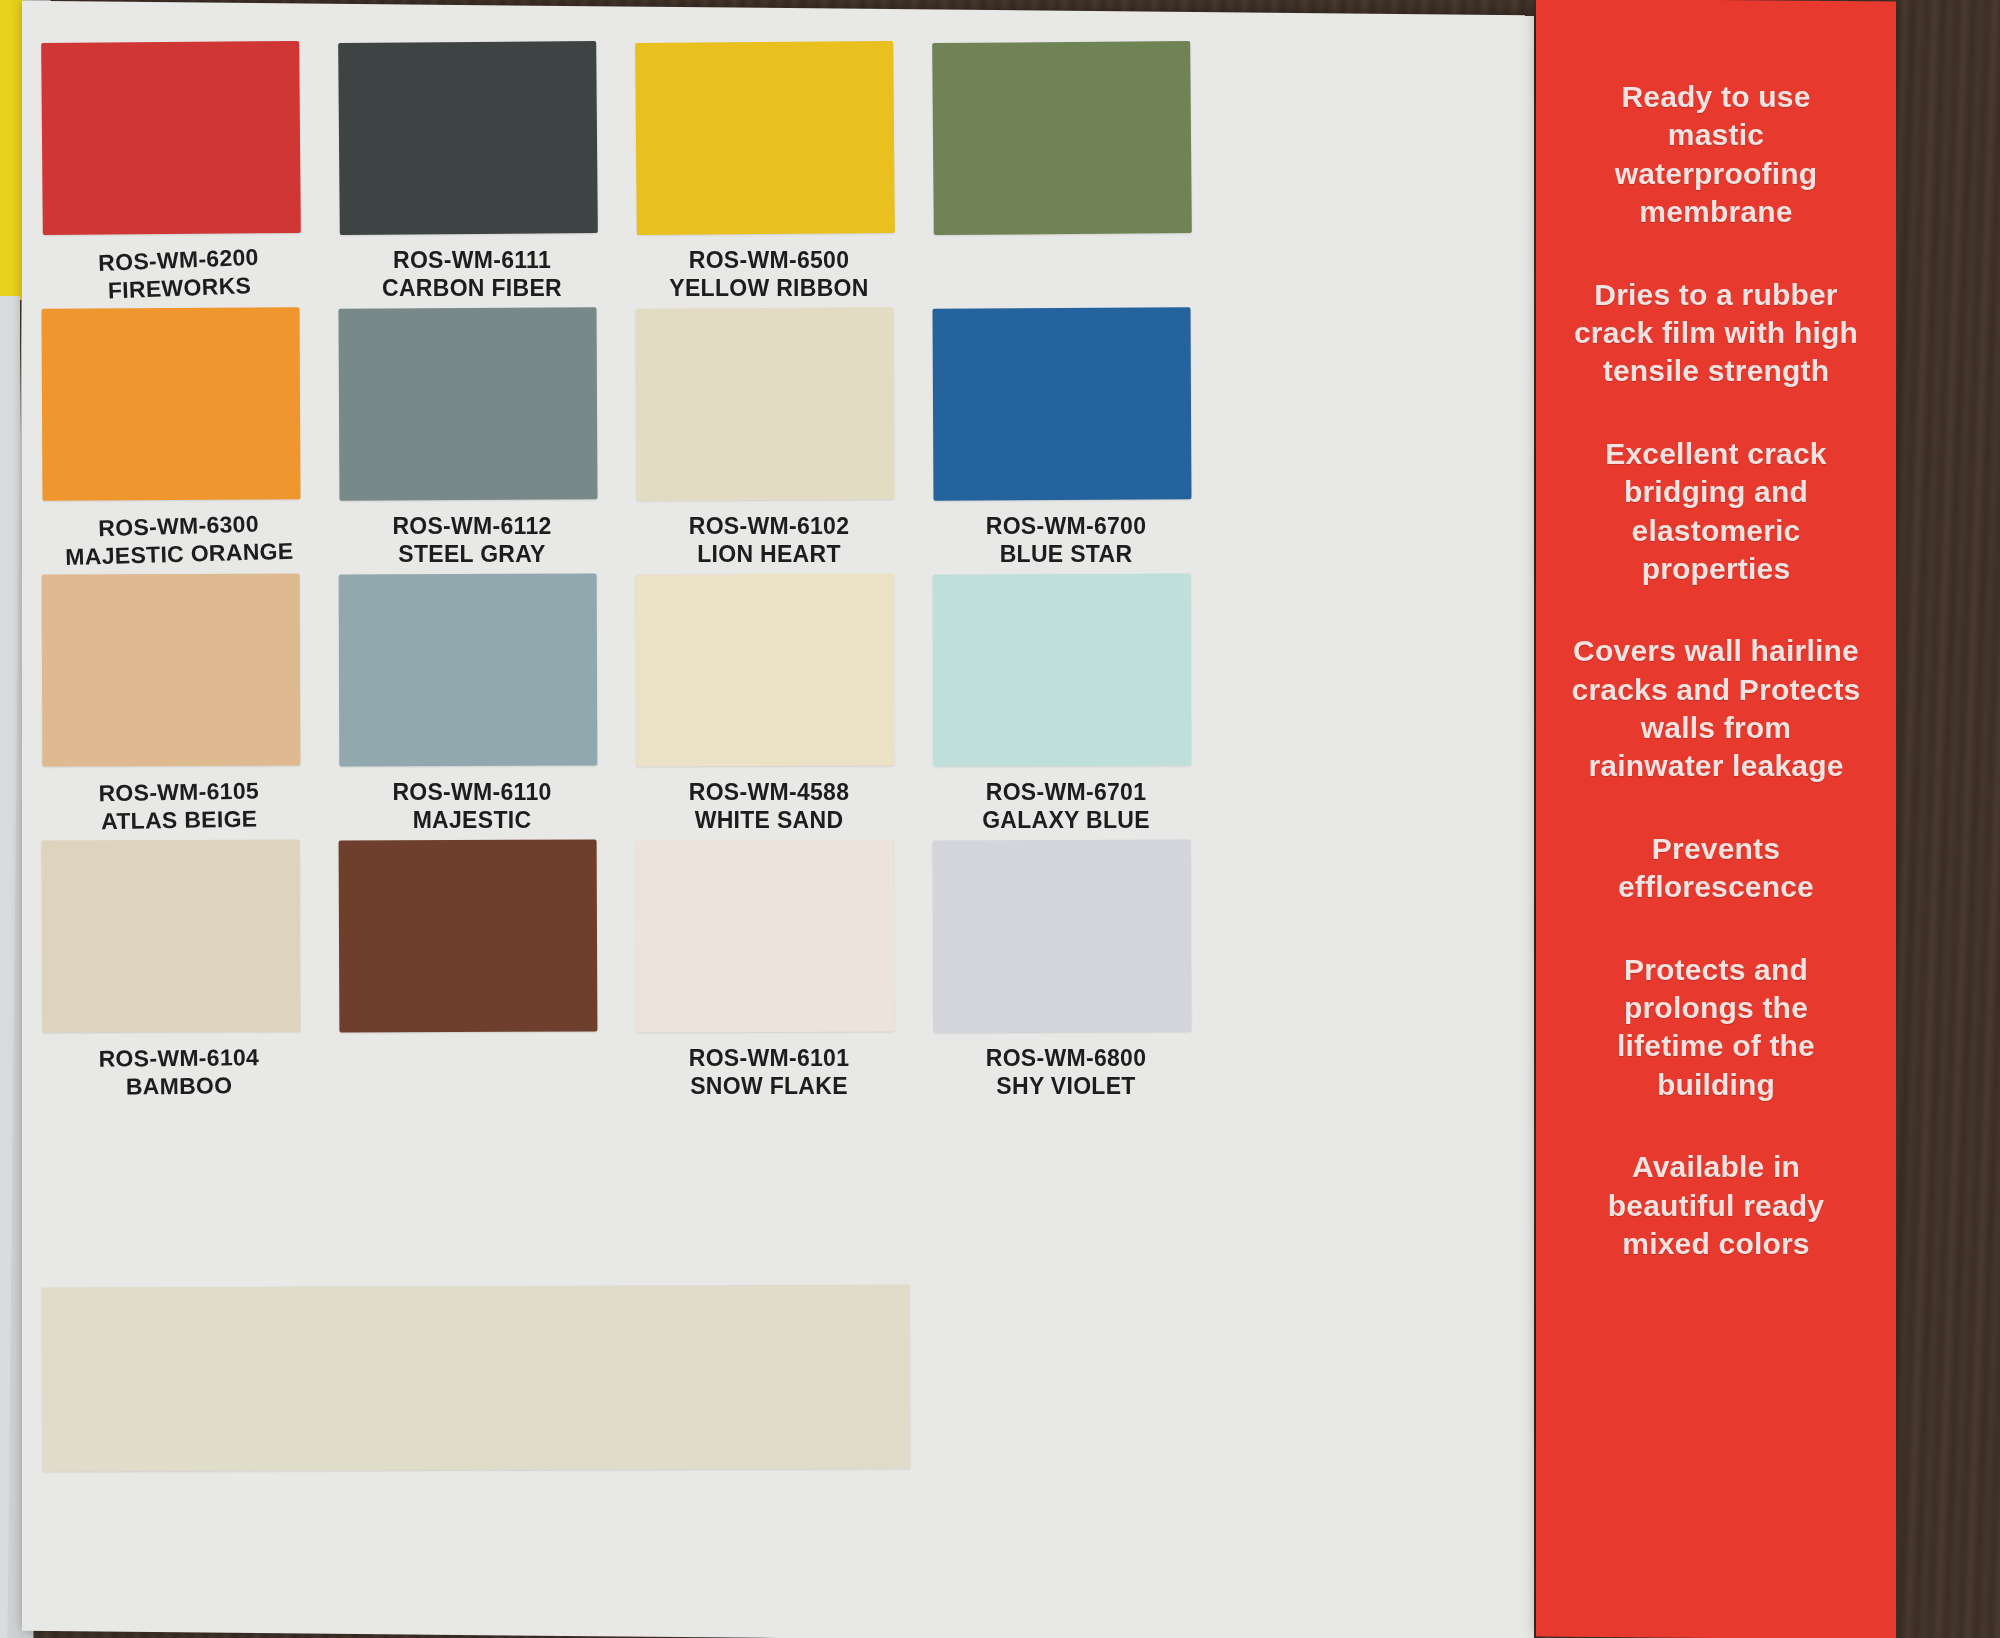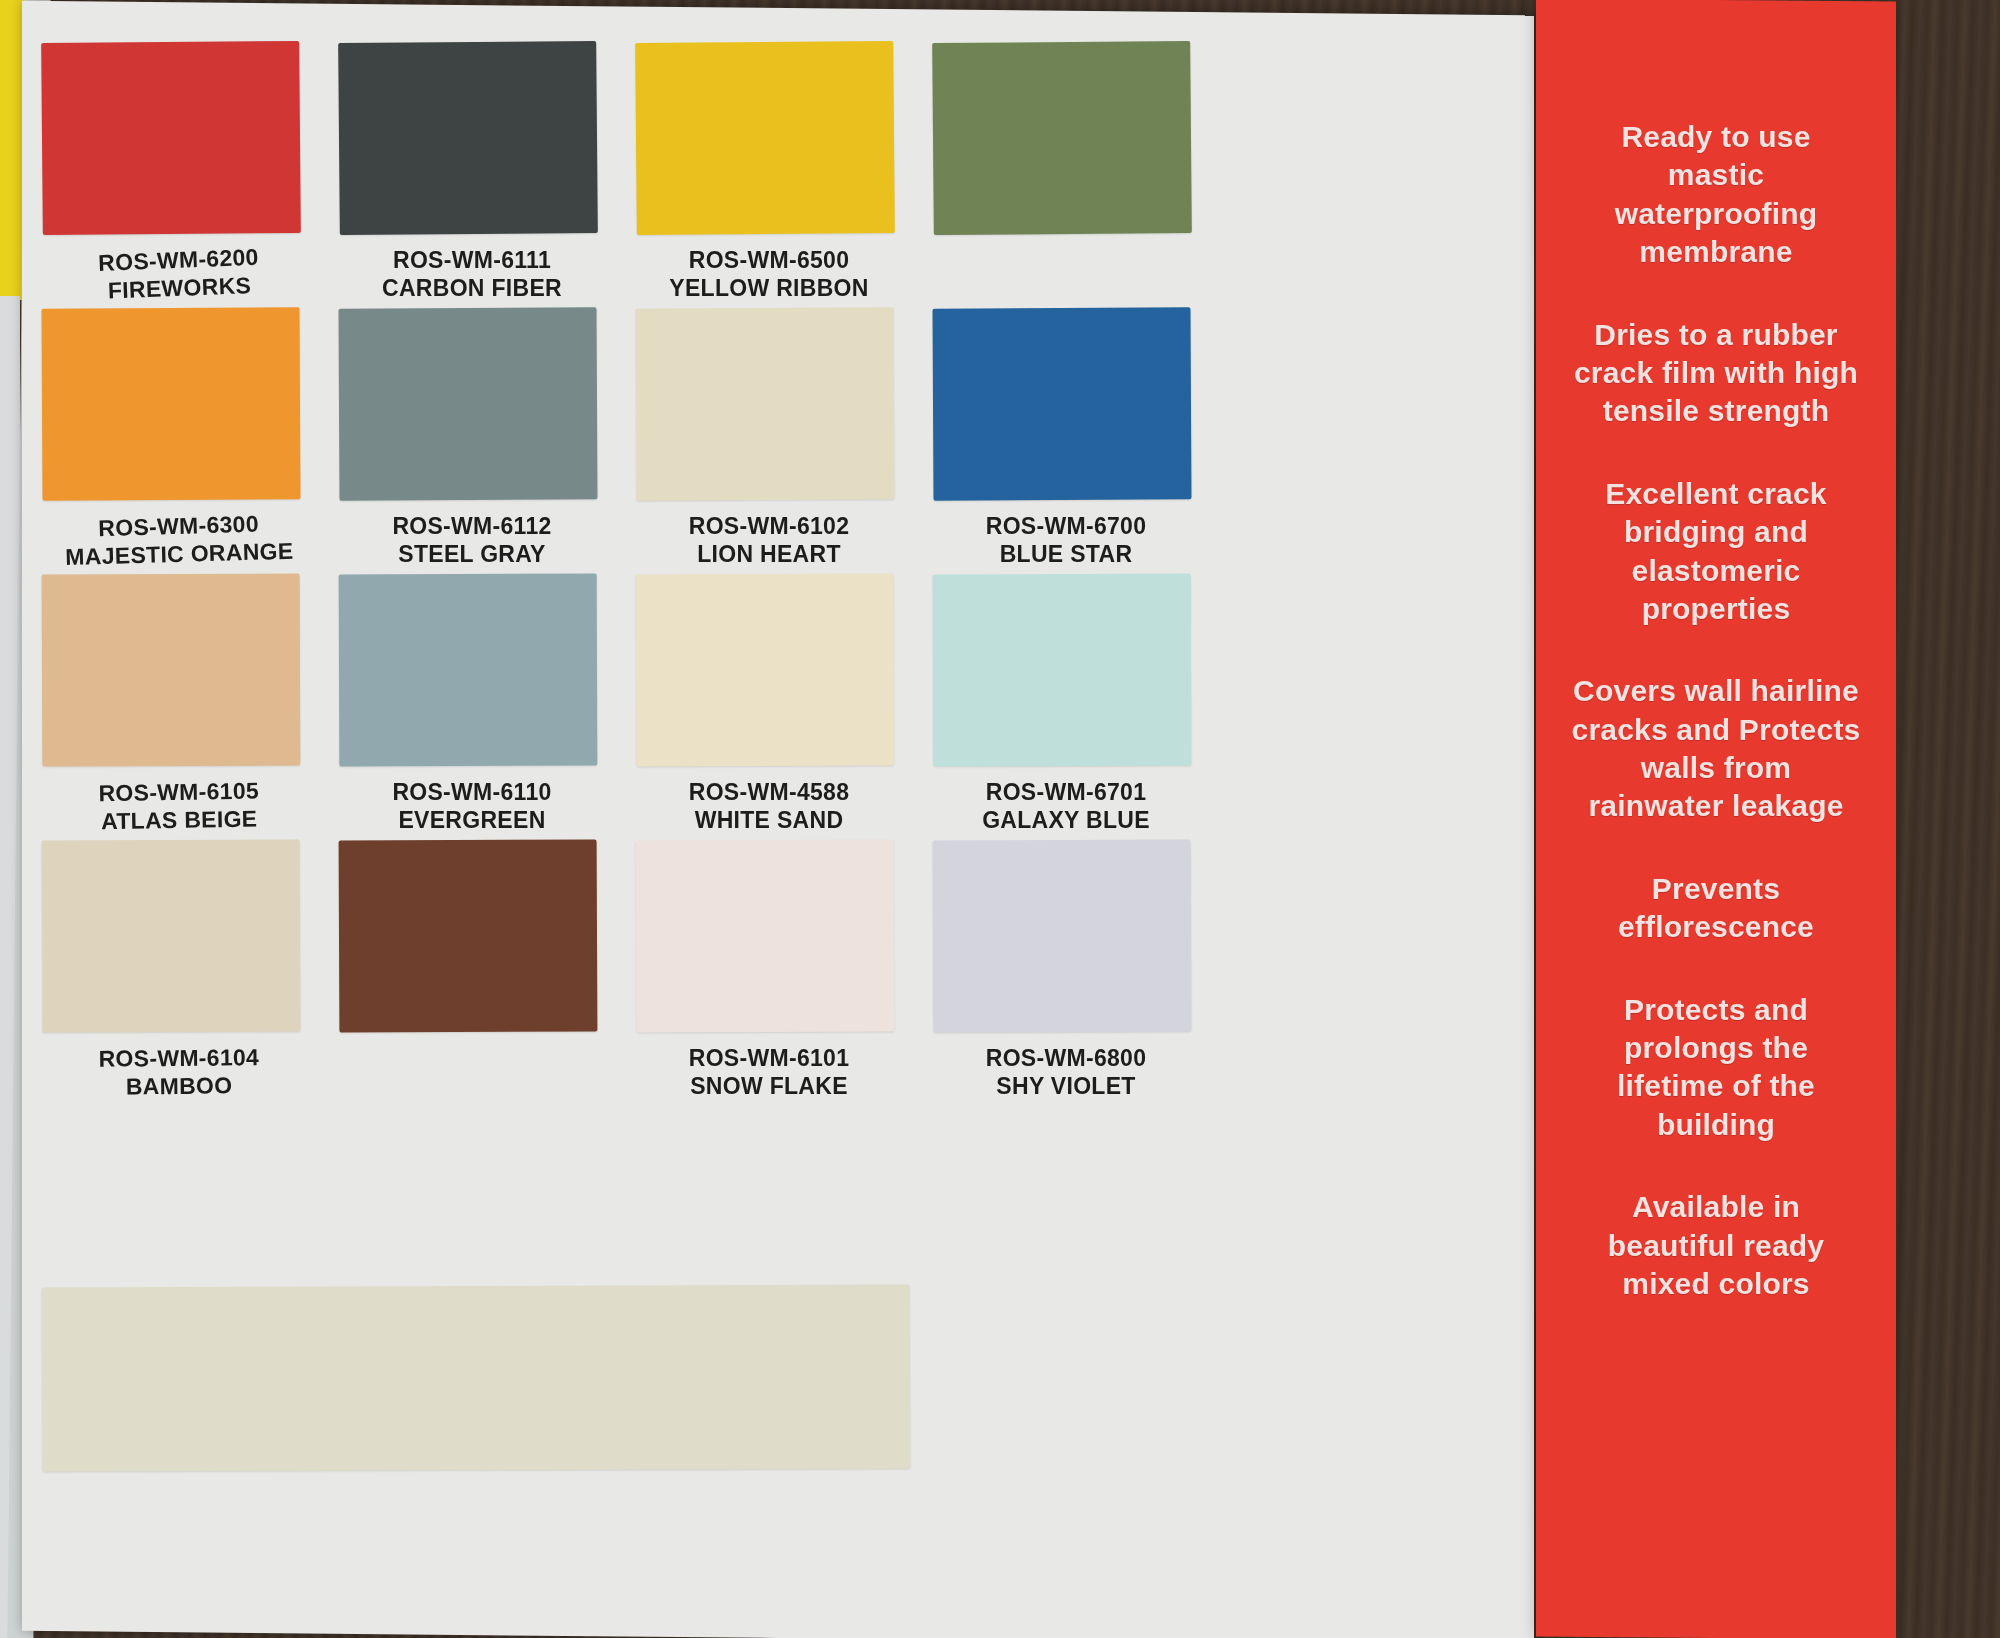--- a/index.html
+++ b/index.html
@@ -49,21 +49,20 @@
     left:1536px;top:0px;width:360px;height:1638px;
     background:#e8392f;
     transform:skewY(0.5deg) ;
     box-shadow:0 0 16px rgba(0,0,0,.25);
   }
   #redstrip-inner{
     position:absolute;inset:0;
     transform:skewY(-0.5deg);
     padding:78px 34px 0 34px;
     box-sizing:border-box;
-    margin-top:40px;
   }
   .bullet{
     color:#f3e3e0;
     font-size:30px;
     font-weight:bold;
     line-height:1.28;
     text-align:center;
     margin:0 0 44px 0;
     letter-spacing:.2px;
     text-shadow:0 1px 1px rgba(0,0,0,.18);
@@ -216,21 +215,21 @@
           <div class="chip" style="background-color: rgb(223, 186, 144);"></div>
           <div class="cap">
             <span class="code">ROS-WM-6105</span>
             <span class="nm">ATLAS BEIGE</span>
           </div>
         </div>
         <div class="cell">
           <div class="chip" style="background-color: rgb(145, 169, 174);"></div>
           <div class="cap">
             <span class="code">ROS-WM-6110</span>
-            <span class="nm">EVERGREEN</span>
+            <span class="nm">MAJESTIC</span>
           </div>
         </div>
         <div class="cell">
           <div class="chip" style="background-color: rgb(235, 225, 198);"></div>
           <div class="cap">
             <span class="code">ROS-WM-4588</span>
             <span class="nm">WHITE SAND</span>
           </div>
         </div>
         <div class="cell">

